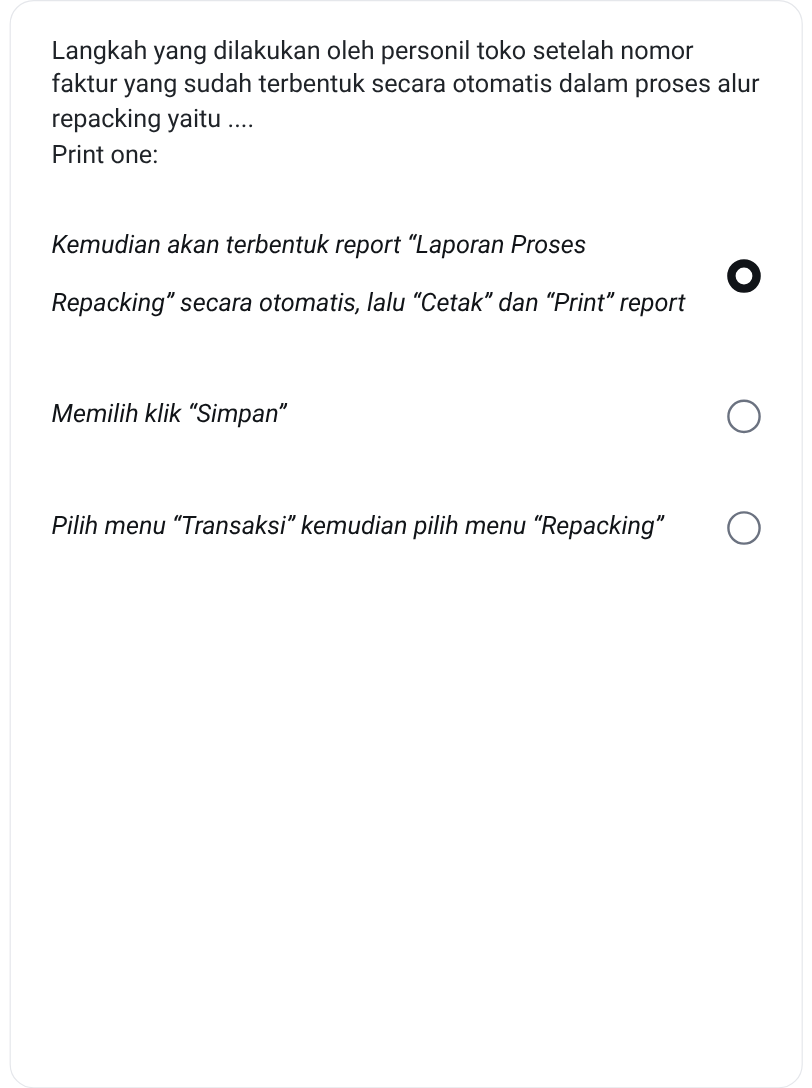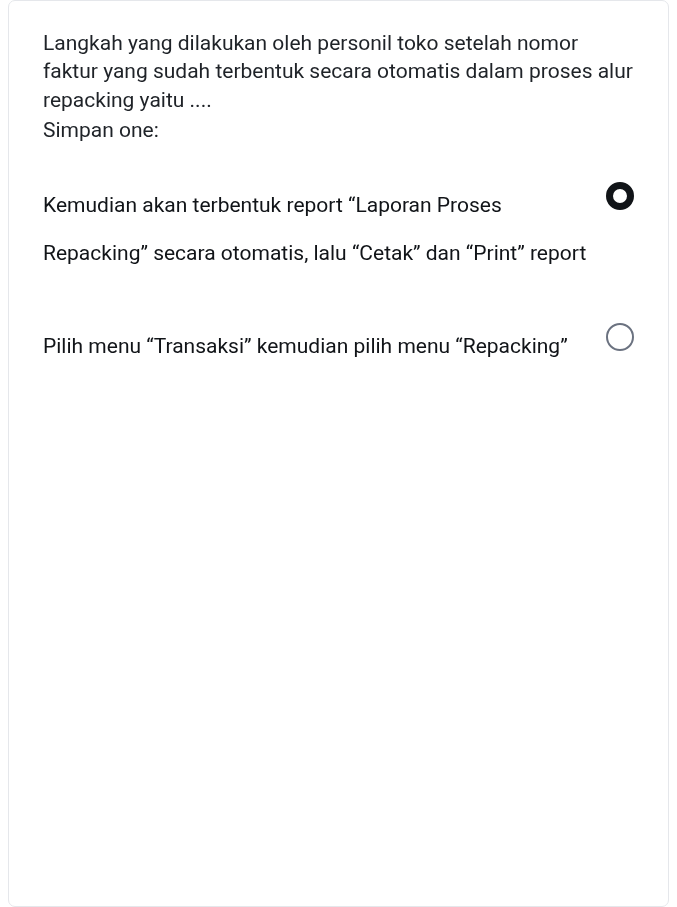--- a/index.html
+++ b/index.html
@@ -9,43 +9,44 @@
     }
     body {
       font-family: -apple-system, BlinkMacSystemFont, "Segoe UI", Roboto, Helvetica, Arial, sans-serif;
       background: #ffffff;
       width: 677px;
       height: 907px;
       overflow: hidden;
     }
     .card {
       border: 1px solid #e5e7eb;
-      border-radius: 7px;
+      border-radius: 20px;
       margin: 0 8px;
       padding: 28px 34px 20px 34px;
       height: 100%;
     }
     .question-text {
       font-size: 21px;
       line-height: 1.35;
       color: #1f2328;
       margin-bottom: 2px;
     }
     .select-one {
       font-size: 21px;
       line-height: 1.35;
       color: #1f2328;
       margin-bottom: 38px;
     }
     .option {
       display: flex;
-      align-items: flex-start;
+      align-items: center;
       justify-content: space-between;
       gap: 18px;
       margin-bottom: 46px;
+      font-style: italic;
     }
     .option:last-child {
       margin-bottom: 0;
       gap: 20px;
     }
     .option-text {
       font-size: 21px;
       line-height: 2.25;
       color: #111418;
       flex: 1;
@@ -63,28 +64,32 @@
       border: 7px solid #111418;
     }
   </style>
 </head>
 <body>
 
 <div class="card">
 
   <div class="question-text">Langkah yang dilakukan oleh personil toko setelah nomor faktur yang sudah terbentuk secara otomatis dalam proses alur repacking yaitu ....</div>
 
-  <div class="select-one">Simpan one:</div>
+  <div class="select-one">Print one:</div>
 
   <div class="option">
     <div class="option-text">Kemudian akan terbentuk report “Laporan Proses Repacking” secara otomatis, lalu “Cetak” dan “Print” report</div>
     <div class="radio selected"></div>
   </div>
 
 
 
+  <div class="option">
+    <div class="option-text">Memilih klik “Simpan”</div>
+    <div class="radio"></div>
+  </div>
 
   <div class="option">
     <div class="option-text">Pilih menu “Transaksi” kemudian pilih menu “Repacking”</div>
     <div class="radio"></div>
   </div>
 
 </div>
 
 </body></html>

